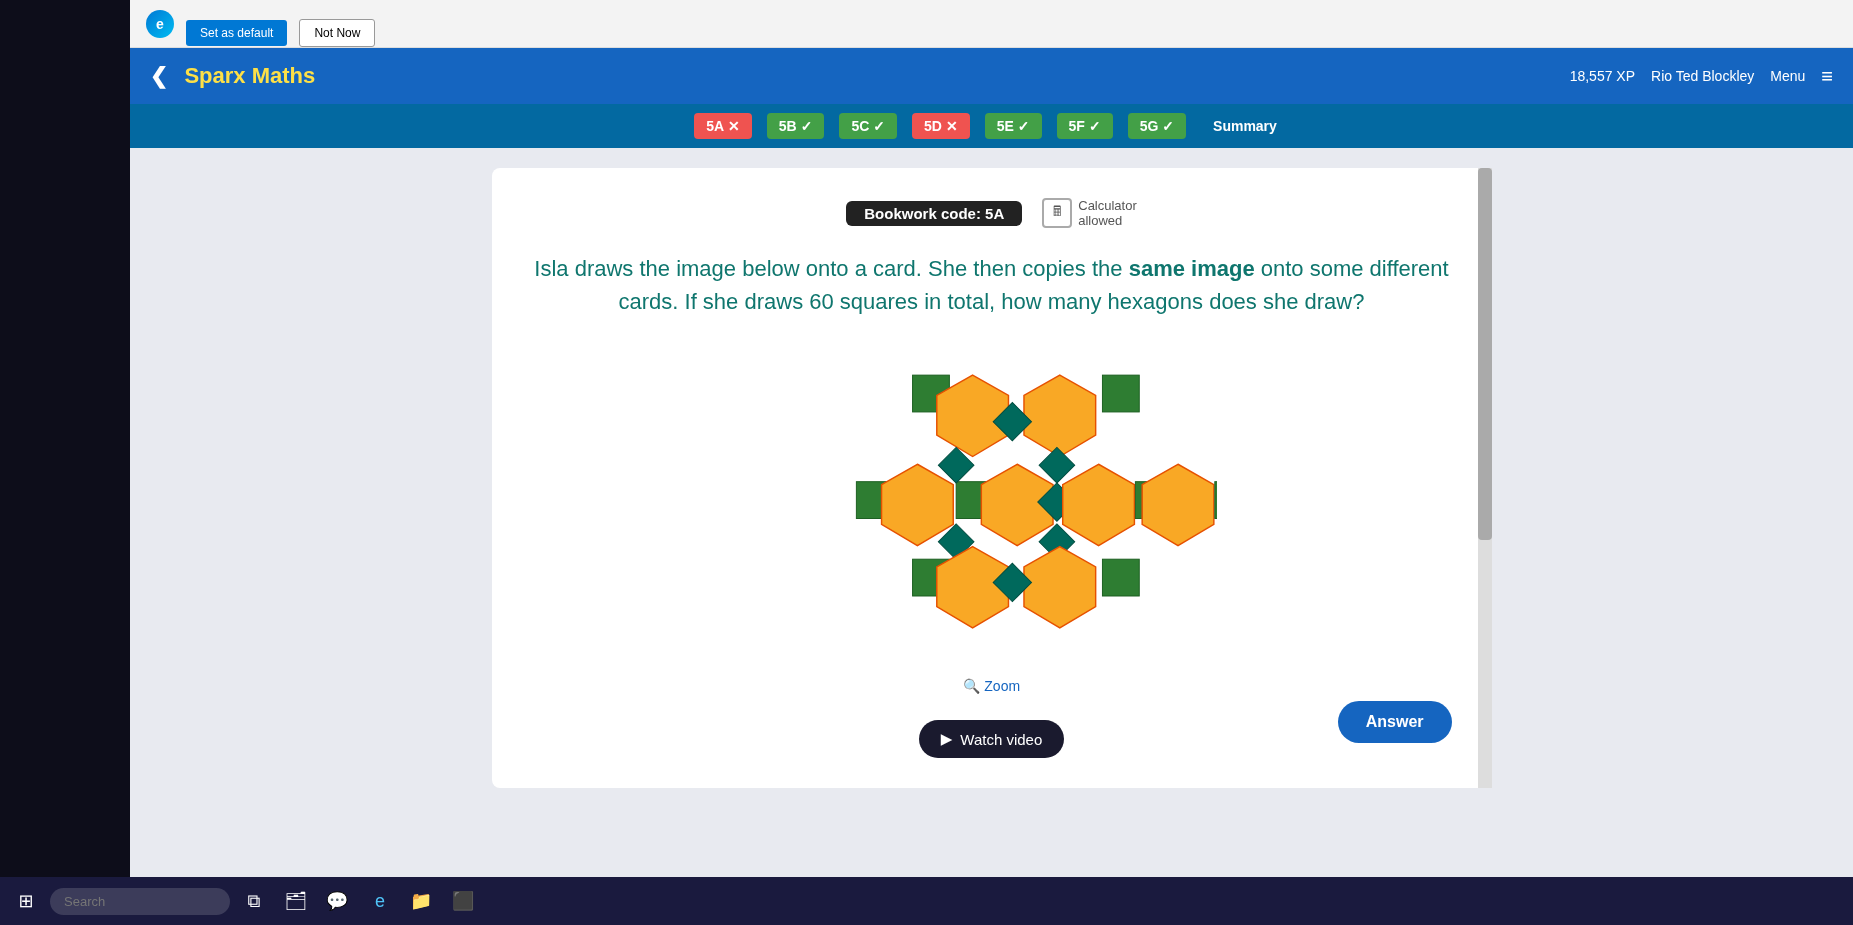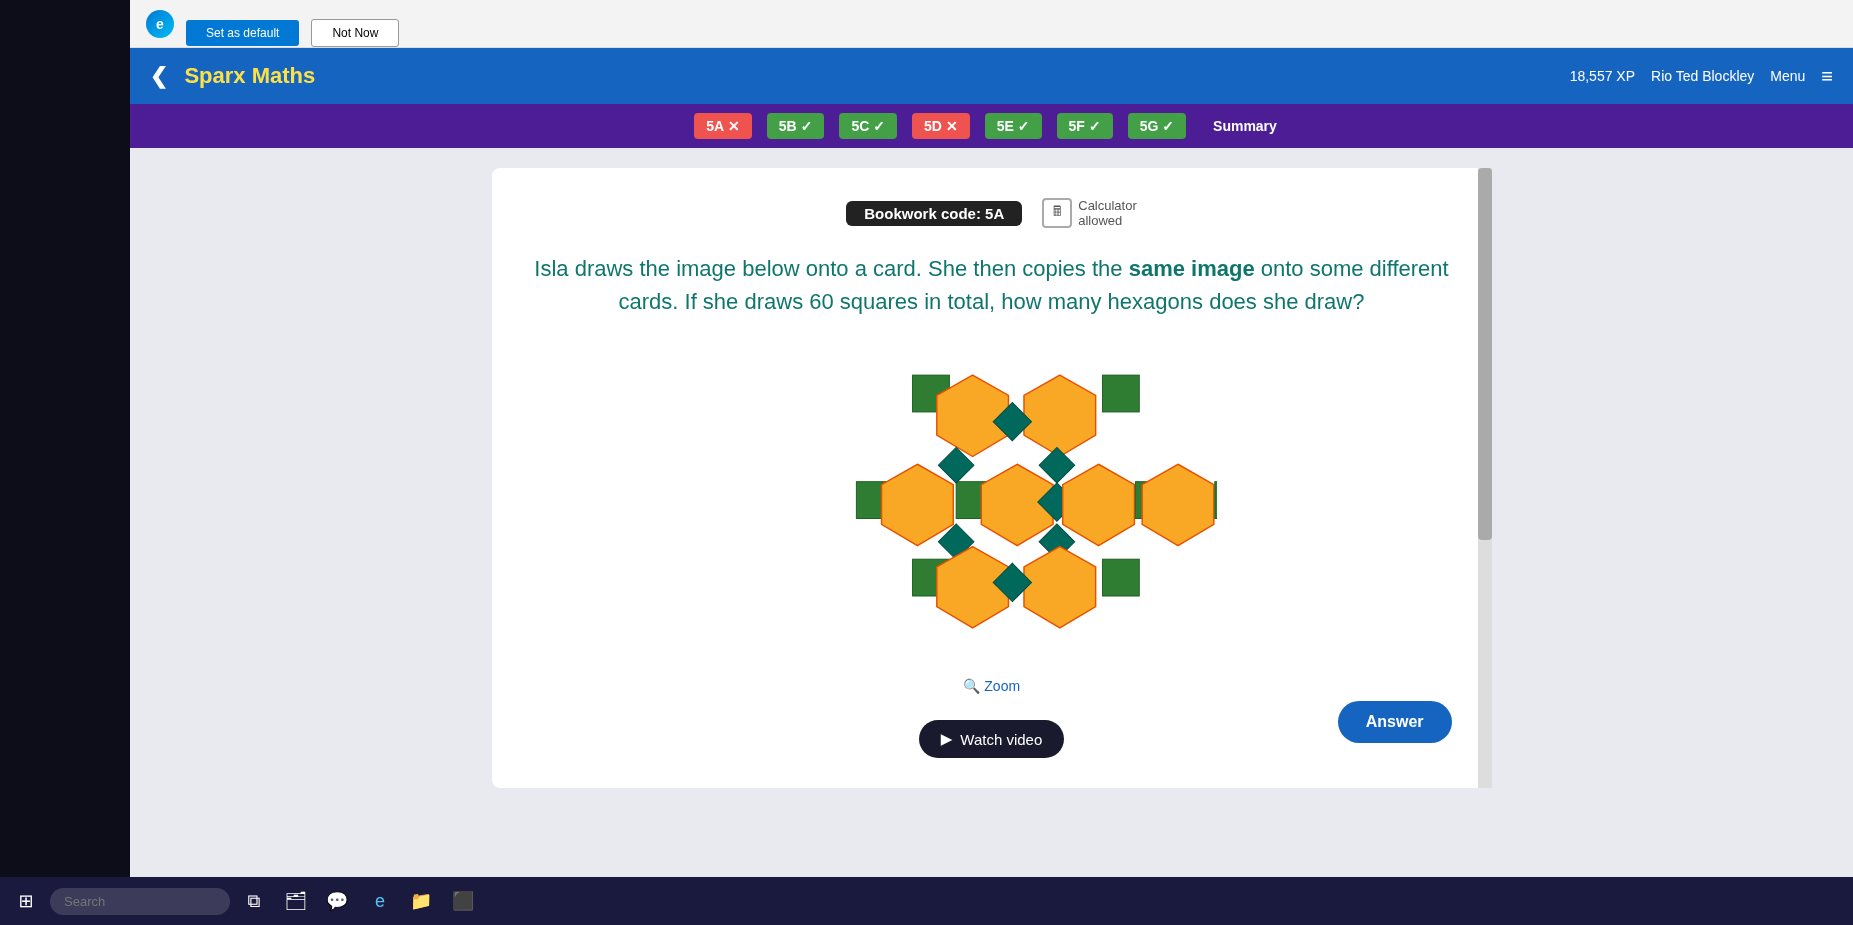--- a/index.html
+++ b/index.html
@@ -45,21 +45,21 @@
     .edge-title {
       font-size: 13px;
       font-weight: bold;
       color: #333;
     }
     .edge-subtitle {
       font-size: 11px;
       color: #666;
     }
     .edge-btn {
-      padding: 6px 20px;
+      padding: 6px 14px;
       border: 1px solid #999;
       background: white;
       cursor: pointer;
       font-size: 12px;
       border-radius: 3px;
       margin-top: 18px;
     }
     .edge-btn-primary {
       background: #0078d4;
       color: white;
@@ -109,21 +109,21 @@
       color: #ffffff;
       font-size: 14px;
     }
     .menu-icon {
       font-size: 20px;
       cursor: pointer;
     }
 
     
     .tab-bar {
-      background: #4c1d95;
+      background: #0369a1;
       height: 44px;
       display: flex;
       align-items: center;
       justify-content: center;
       gap: 15px;
       padding: 0 20px;
     }
     .tab {
       padding: 5px 12px;
       border-radius: 4px;

